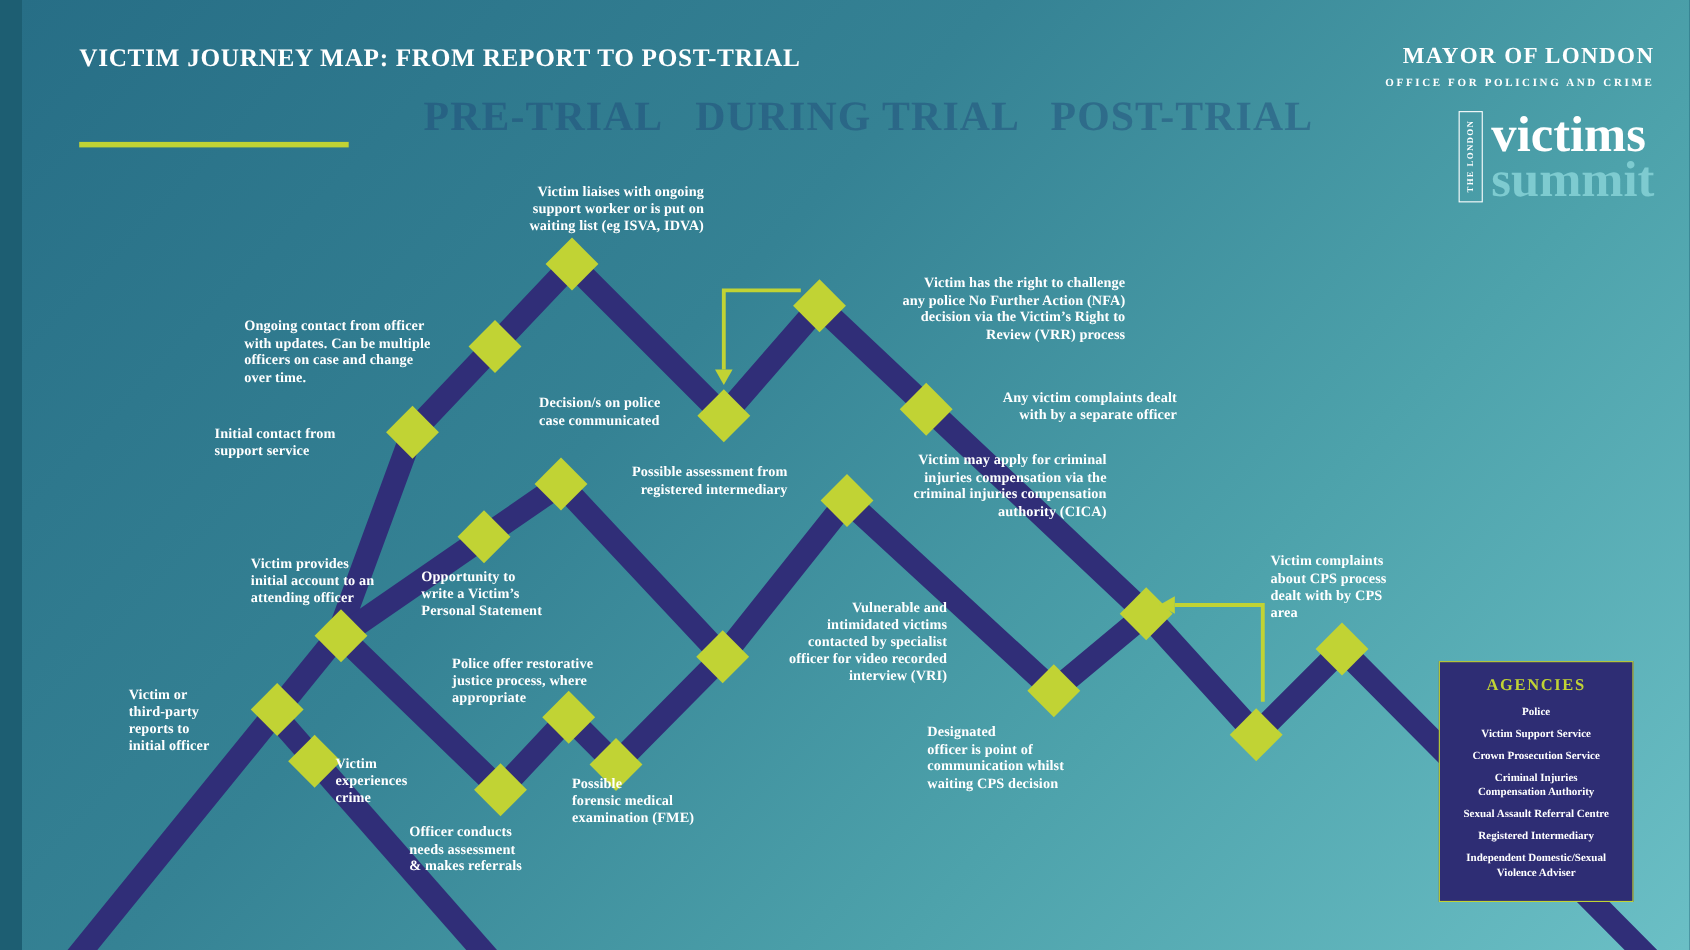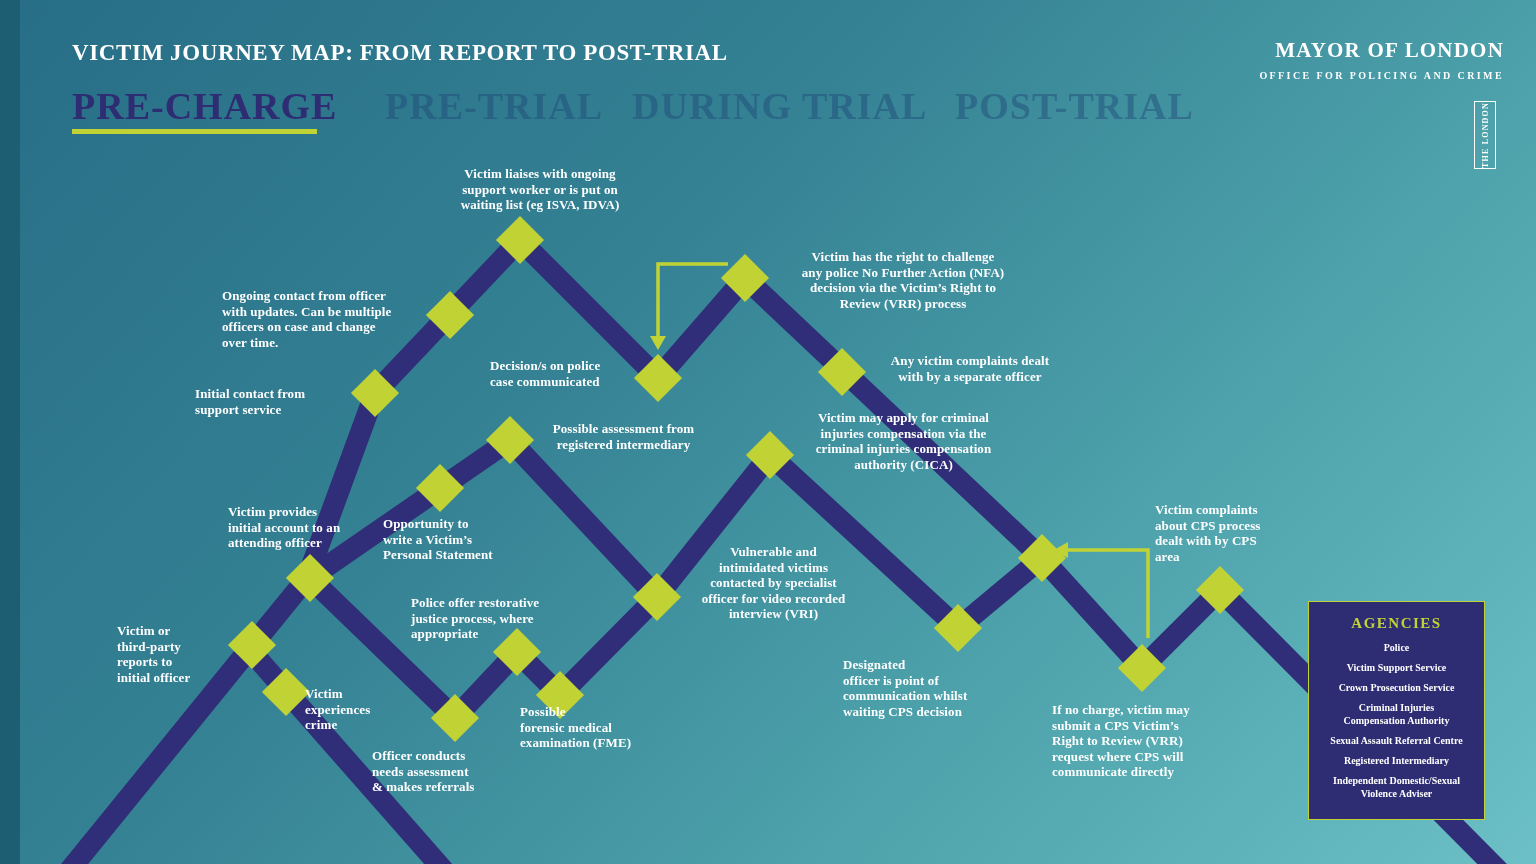--- a/index.html
+++ b/index.html
@@ -21,21 +21,21 @@
   .mayor{font-size:21px;font-weight:bold;letter-spacing:1.2px;}
   .office{font-size:10px;font-weight:bold;letter-spacing:2.4px;margin-top:7px;}
   .summit-logo{margin-top:20px;display:flex;justify-content:flex-end;align-items:stretch;text-align:left;}
   .vert-box{width:20px;border:1px solid #ffffff;margin-right:8px;display:flex;align-items:center;justify-content:center;}
   .vert-text{writing-mode:vertical-rl;transform:rotate(180deg);font-size:8px;font-weight:bold;letter-spacing:1.2px;color:#ffffff;}
   .summit-line1{font-size:46px;font-weight:bold;color:#ffffff;line-height:.9;}
   .summit-line2{font-size:46px;font-weight:bold;color:#7ecbd0;line-height:.9;}
   .node-label{position:absolute;z-index:4;color:#ffffff;font-size:13px;font-weight:bold;
     line-height:1.2;letter-spacing:.1px;white-space:pre-line;}
   .c{text-align:left;}
-  .l{text-align:center;}
+  .l{text-align:right;}
   .agencies{position:absolute;left:1288px;top:601px;width:177px;z-index:6;box-sizing:border-box;
     background:#2e2d74;border:1px solid #c1d334;padding:13px 8px 12px;text-align:center;}
   .agencies-title{color:#c1d334;font-size:15px;font-weight:bold;letter-spacing:1.5px;margin-bottom:9px;}
   .agency-item{color:#ffffff;font-size:10px;font-weight:bold;line-height:1.3;margin:7px 0;white-space:pre-line;}
 </style>
 </head>
 <body>
 
 <div class="canvas">
 
@@ -71,32 +71,35 @@
     </g>
     <g>
       <polyline points="708,264 638,264 638,336" stroke="#c1d334" stroke-width="3.5" fill="none"></polyline>
       <polygon points="630,336 646,336 638,350" fill="#c1d334"></polygon>
       <polyline points="1128,638 1128,550 1048,550" stroke="#c1d334" stroke-width="3.5" fill="none"></polyline>
       <polygon points="1048,542 1048,558 1034,550" fill="#c1d334"></polygon>
     </g>
   </svg>
 
   <div class="hdr-title">VICTIM JOURNEY MAP: FROM REPORT TO POST-TRIAL</div>
-  <div class="tab active" style="left:52px">PRE-CHARGE</div>
   <div class="tab inactive" style="left:365px">PRE-TRIAL</div>
   <div class="tab inactive" style="left:612px">DURING TRIAL</div>
   <div class="tab inactive" style="left:935px">POST-TRIAL</div>
   <div class="tab-underline"></div>
 
   <div class="branding">
     <div class="mayor">MAYOR OF LONDON</div>
     <div class="office">OFFICE FOR POLICING AND CRIME</div>
     <div class="summit-logo">
       <div class="vert-box">
         <span class="vert-text">THE LONDON</span>
+      </div>
+      <div>
+        <div class="summit-line1">victims</div>
+        <div class="summit-line2">summit</div>
       </div>
     </div>
   </div>
 
   <div class="node-label c" style="left:285px;top:686px;width:110px">Victim
 experiences
 crime</div>
   <div class="node-label c" style="left:97px;top:623px;width:110px">Victim or
 third-party
 reports to
@@ -141,25 +144,20 @@
   <div class="node-label l" style="left:850px;top:353px;width:200px">Any victim complaints dealt
 with by a separate officer</div>
   <div class="node-label l" style="left:781px;top:410px;width:205px">Victim may apply for criminal
 injuries compensation via the
 criminal injuries compensation
 authority (CICA)</div>
   <div class="node-label c" style="left:823px;top:657px;width:170px">Designated
 officer is point of
 communication whilst
 waiting CPS decision</div>
-  <div class="node-label c" style="left:1032px;top:702px;width:185px">If no charge, victim may
-submit a CPS Victim’s
-Right to Review (VRR)
-request where CPS will
-communicate directly</div>
   <div class="node-label c" style="left:1135px;top:502px;width:150px">Victim complaints
 about CPS process
 dealt with by CPS
 area</div>
 
   <aside class="agencies">
     <div class="agencies-title">AGENCIES</div>
     <div class="agency-item">Police</div>
     <div class="agency-item">Victim Support Service</div>
     <div class="agency-item">Crown Prosecution Service</div>

